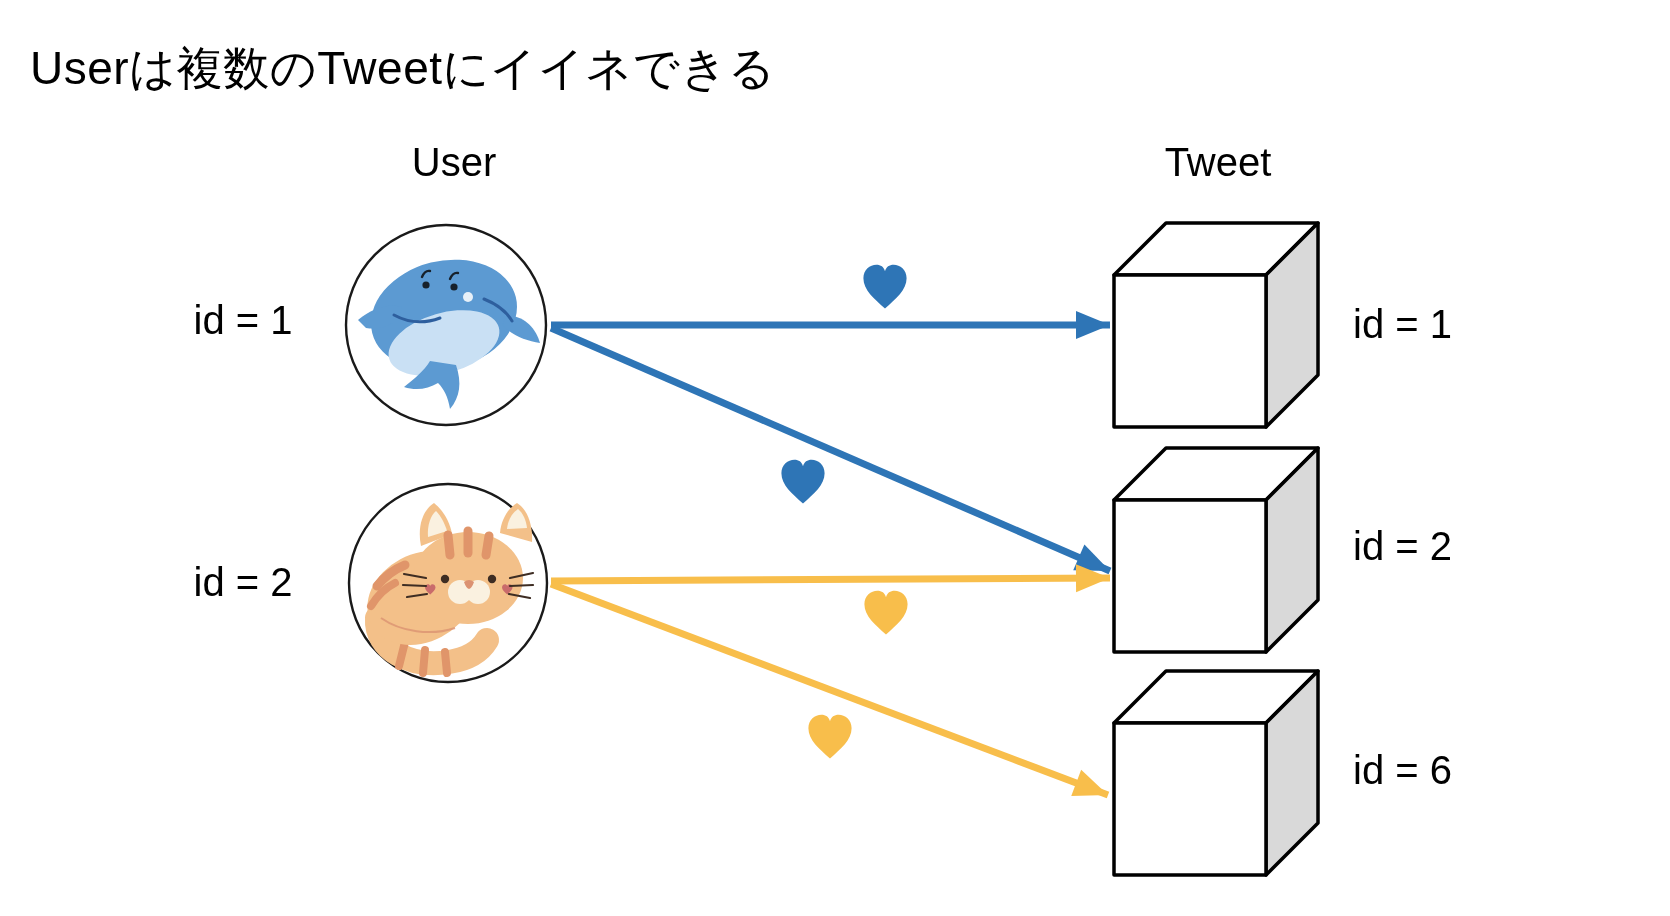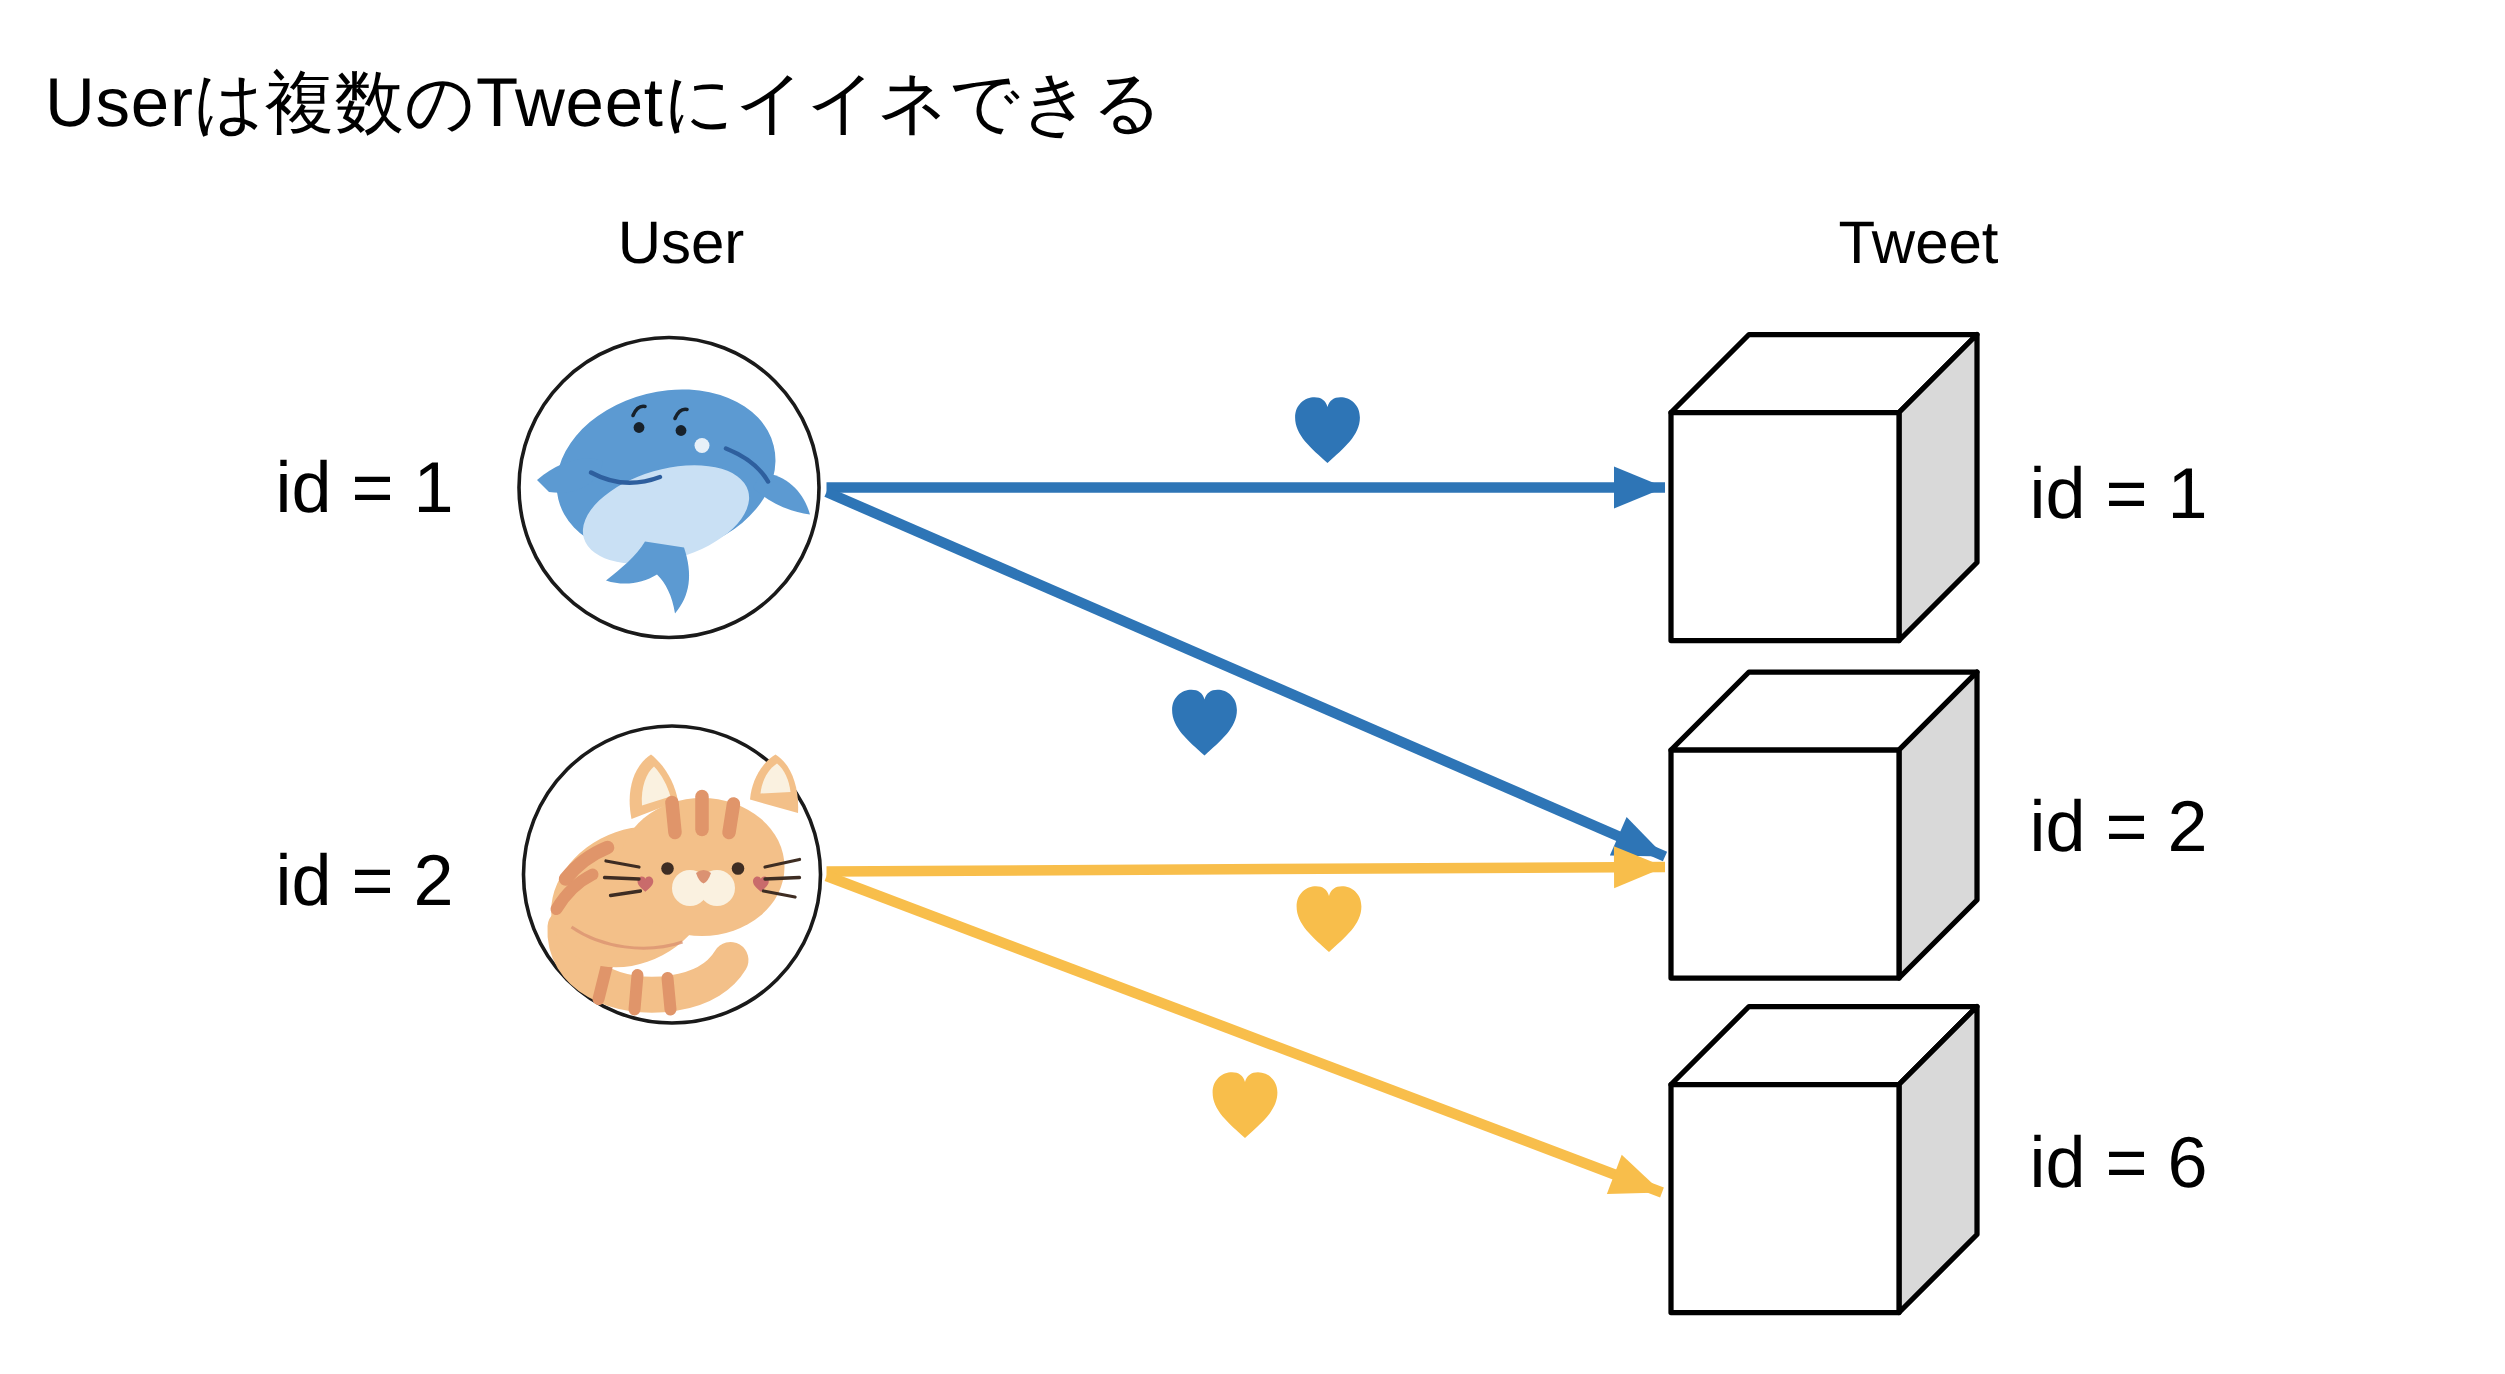--- a/index.html
+++ b/index.html
@@ -9,23 +9,23 @@
   }
   .title{
     position:absolute;left:30px;top:38px;font-size:46px;font-weight:500;
     letter-spacing:0.5px;white-space:nowrap;
   }
   .col-heading{
     position:absolute;top:140px;width:220px;text-align:center;
     font-size:40px;font-weight:400;
   }
   .col-heading.user{left:344px;}
-  .col-heading.tweet{left:1169px;}
+  .col-heading.tweet{left:1108px;}
   .id-label{
-    position:absolute;font-size:48px;font-weight:400;white-space:nowrap;
+    position:absolute;font-size:40px;font-weight:400;white-space:nowrap;
   }
   .id-label.left{left:158px;width:170px;text-align:center;}
   .id-label.right{left:1353px;text-align:left;}
   .abs{position:absolute;}
   svg{display:block;}
 </style>
 </head>
 <body>
 
 <div class="canvas">

